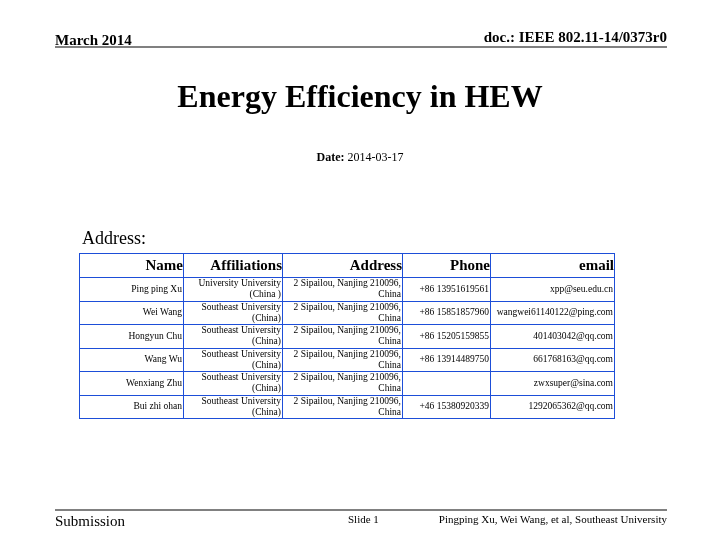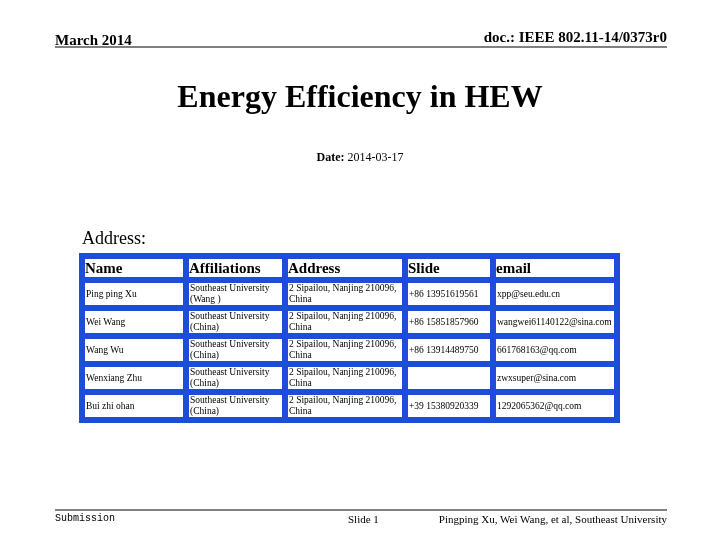--- a/index.html
+++ b/index.html
@@ -14,33 +14,33 @@
     .date { position: absolute; left: 0; top: 150px; width: 720px; text-align: center; font-size: 12px; }
     .date b { font-weight: bold; }
 
     .authors { position: absolute; left: 82px; top: 228px; font-size: 18px; }
 
     table.authors-table {
       position: absolute; left: 79px; top: 253px; width: 535px;
       border-collapse: collapse; table-layout: fixed;
     }
     table.authors-table th, table.authors-table td {
-      border: 6px solid #1d4ed8; text-align: left; vertical-align: middle;
+      border: 1px solid #1d4ed8; text-align: right; vertical-align: middle;
       overflow: hidden;
     }
     table.authors-table th { font-size: 15px; font-weight: bold; height: 24px; padding: 0; }
     table.authors-table td { font-size: 9.5px; line-height: 11px; height: 23.5px; padding: 0 1px; }
     col.c1 { width: 104px; }
     col.c2 { width: 99px; }
     col.c3 { width: 120px; }
     col.c4 { width: 88px; }
     col.c5 { width: 124px; }
 
     .ftr-line { position: absolute; left: 55px; top: 509px; width: 612px; height: 2px; background: #808080; }
-    .ftr-left { position: absolute; left: 55px; top: 513px; font-size: 10px; font-family: Liberation Mono, monospace; }
+    .ftr-left { position: absolute; left: 55px; top: 513px; font-size: 15px; }
     .ftr-mid { position: absolute; left: 348px; top: 513px; font-size: 11px; }
     .ftr-right { position: absolute; right: 53px; top: 513px; font-size: 11px; }
   </style>
 </head>
 <body>
 
 <div class="hdr-left">March 2014</div>
 <div class="hdr-right">doc.: IEEE 802.11-14/0373r0</div>
 <div class="hdr-line"></div>
 
@@ -55,58 +55,65 @@
       <col class="c2">
       <col class="c3">
       <col class="c4">
       <col class="c5">
     </colgroup>
   <thead>
     <tr>
       <th>Name</th>
       <th>Affiliations</th>
       <th>Address</th>
-      <th>Slide</th>
+      <th>Phone</th>
       <th>email</th>
     </tr>
   </thead>
   <tbody>
     <tr>
       <td>Ping ping Xu</td>
-      <td>Southeast University (Wang )</td>
+      <td>University University (China )</td>
       <td>2 Sipailou, Nanjing 210096, China</td>
       <td>+86 13951619561</td>
       <td>xpp@seu.edu.cn</td>
     </tr>
     <tr>
       <td>Wei Wang</td>
       <td>Southeast University (China)</td>
       <td>2 Sipailou, Nanjing 210096, China</td>
       <td>+86 15851857960</td>
-      <td style="word-break: break-all;">wangwei61140122@sina.com</td>
+      <td style="word-break: break-all;">wangwei61140122@ping.com</td>
+    </tr>
+    <tr>
+      <td>Hongyun Chu</td>
+      <td>Southeast University (China)</td>
+      <td>2 Sipailou, Nanjing 210096, China</td>
+      <td>+86 15205159855</td>
+      <td>401403042@qq.com</td>
     </tr>
     <tr>
       <td>Wang Wu</td>
       <td>Southeast University (China)</td>
       <td>2 Sipailou, Nanjing 210096, China</td>
       <td>+86 13914489750</td>
       <td>661768163@qq.com</td>
     </tr>
     <tr>
       <td>Wenxiang Zhu</td>
       <td>Southeast University (China)</td>
       <td>2 Sipailou, Nanjing 210096, China</td>
       <td></td>
       <td>zwxsuper@sina.com</td>
     </tr>
     <tr>
       <td>Bui zhi ohan</td>
       <td>Southeast University (China)</td>
       <td>2 Sipailou, Nanjing 210096, China</td>
-      <td>+39 15380920339</td>
+      <td>+46 15380920339</td>
       <td>1292065362@qq.com</td>
     </tr>
   </tbody>
 </table>
 
 <div class="ftr-line"></div>
 <div class="ftr-left">Submission</div>
 <div class="ftr-mid">Slide 1</div>
 <div class="ftr-right">Pingping Xu, Wei Wang, et al, Southeast University</div>
 

